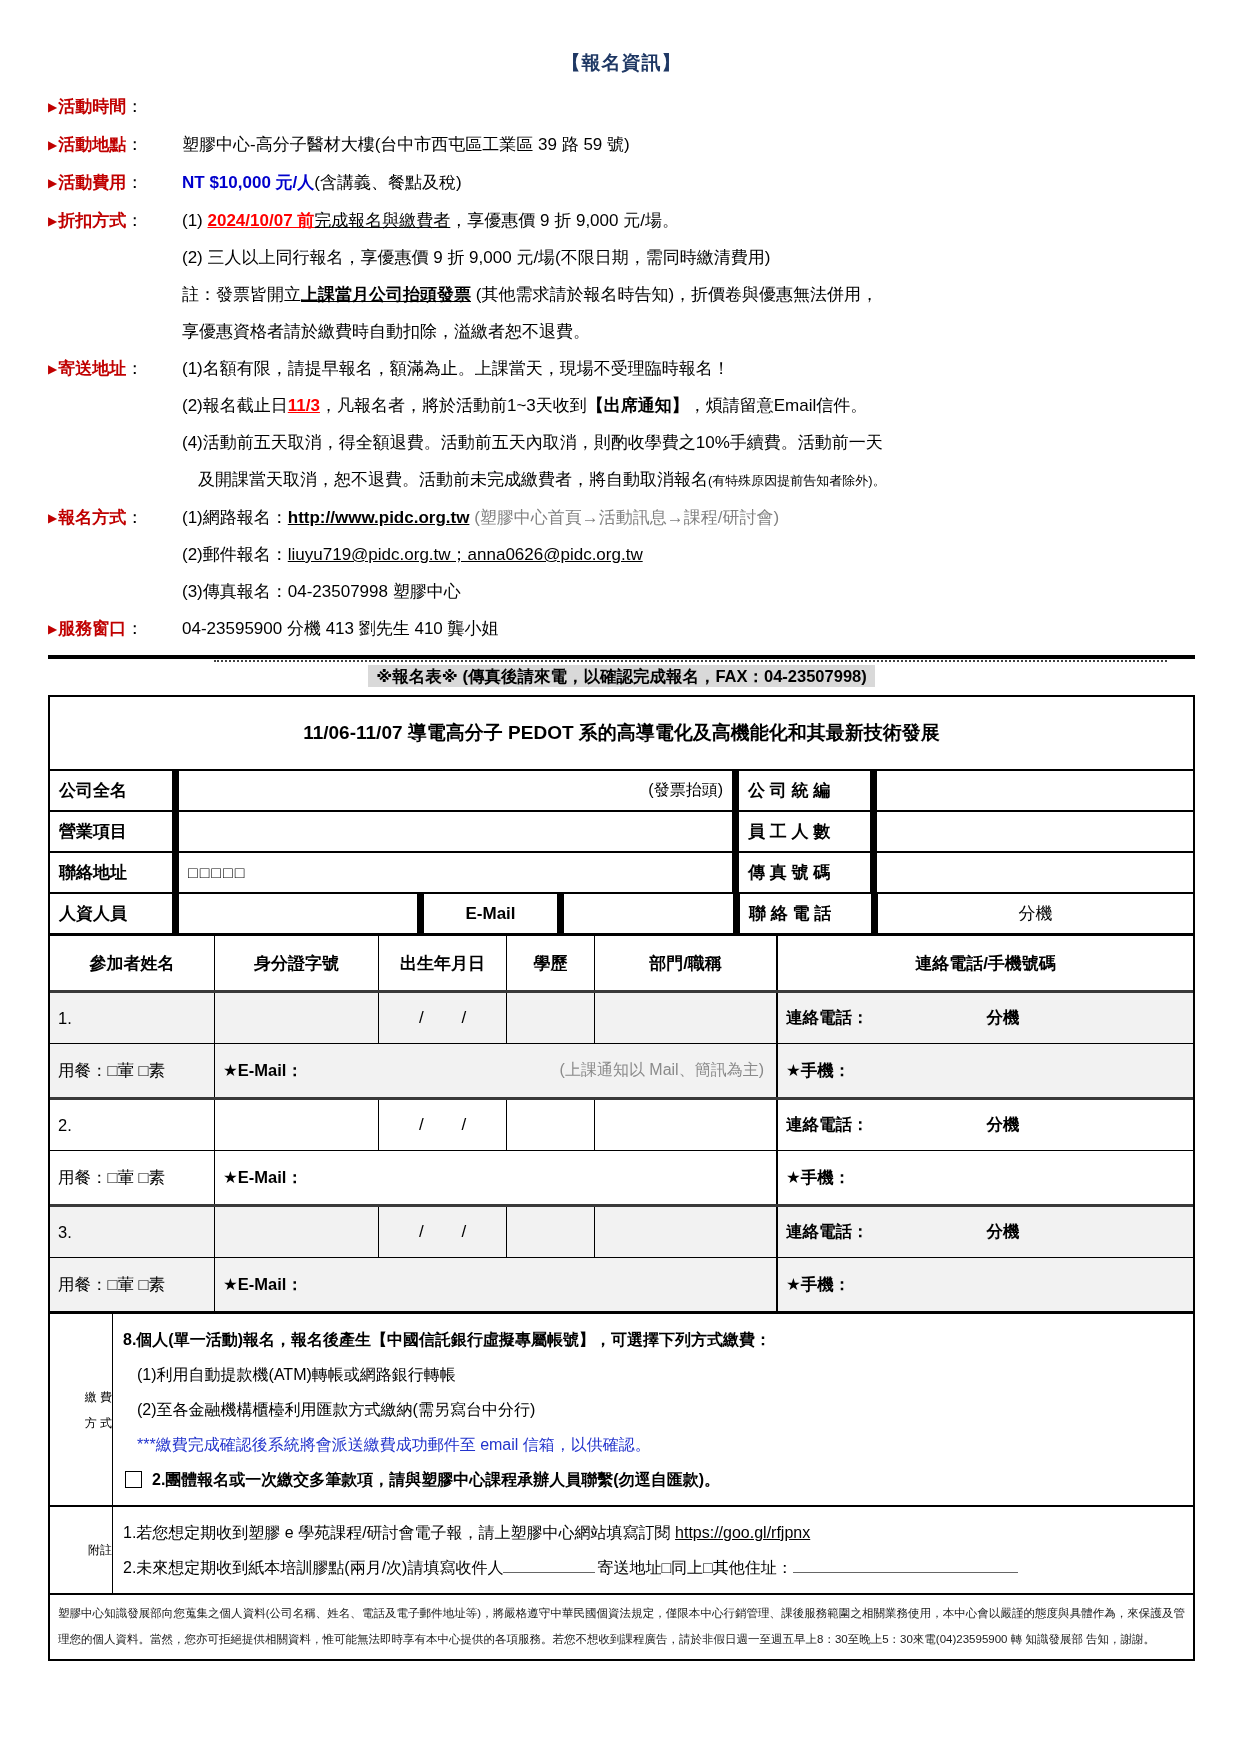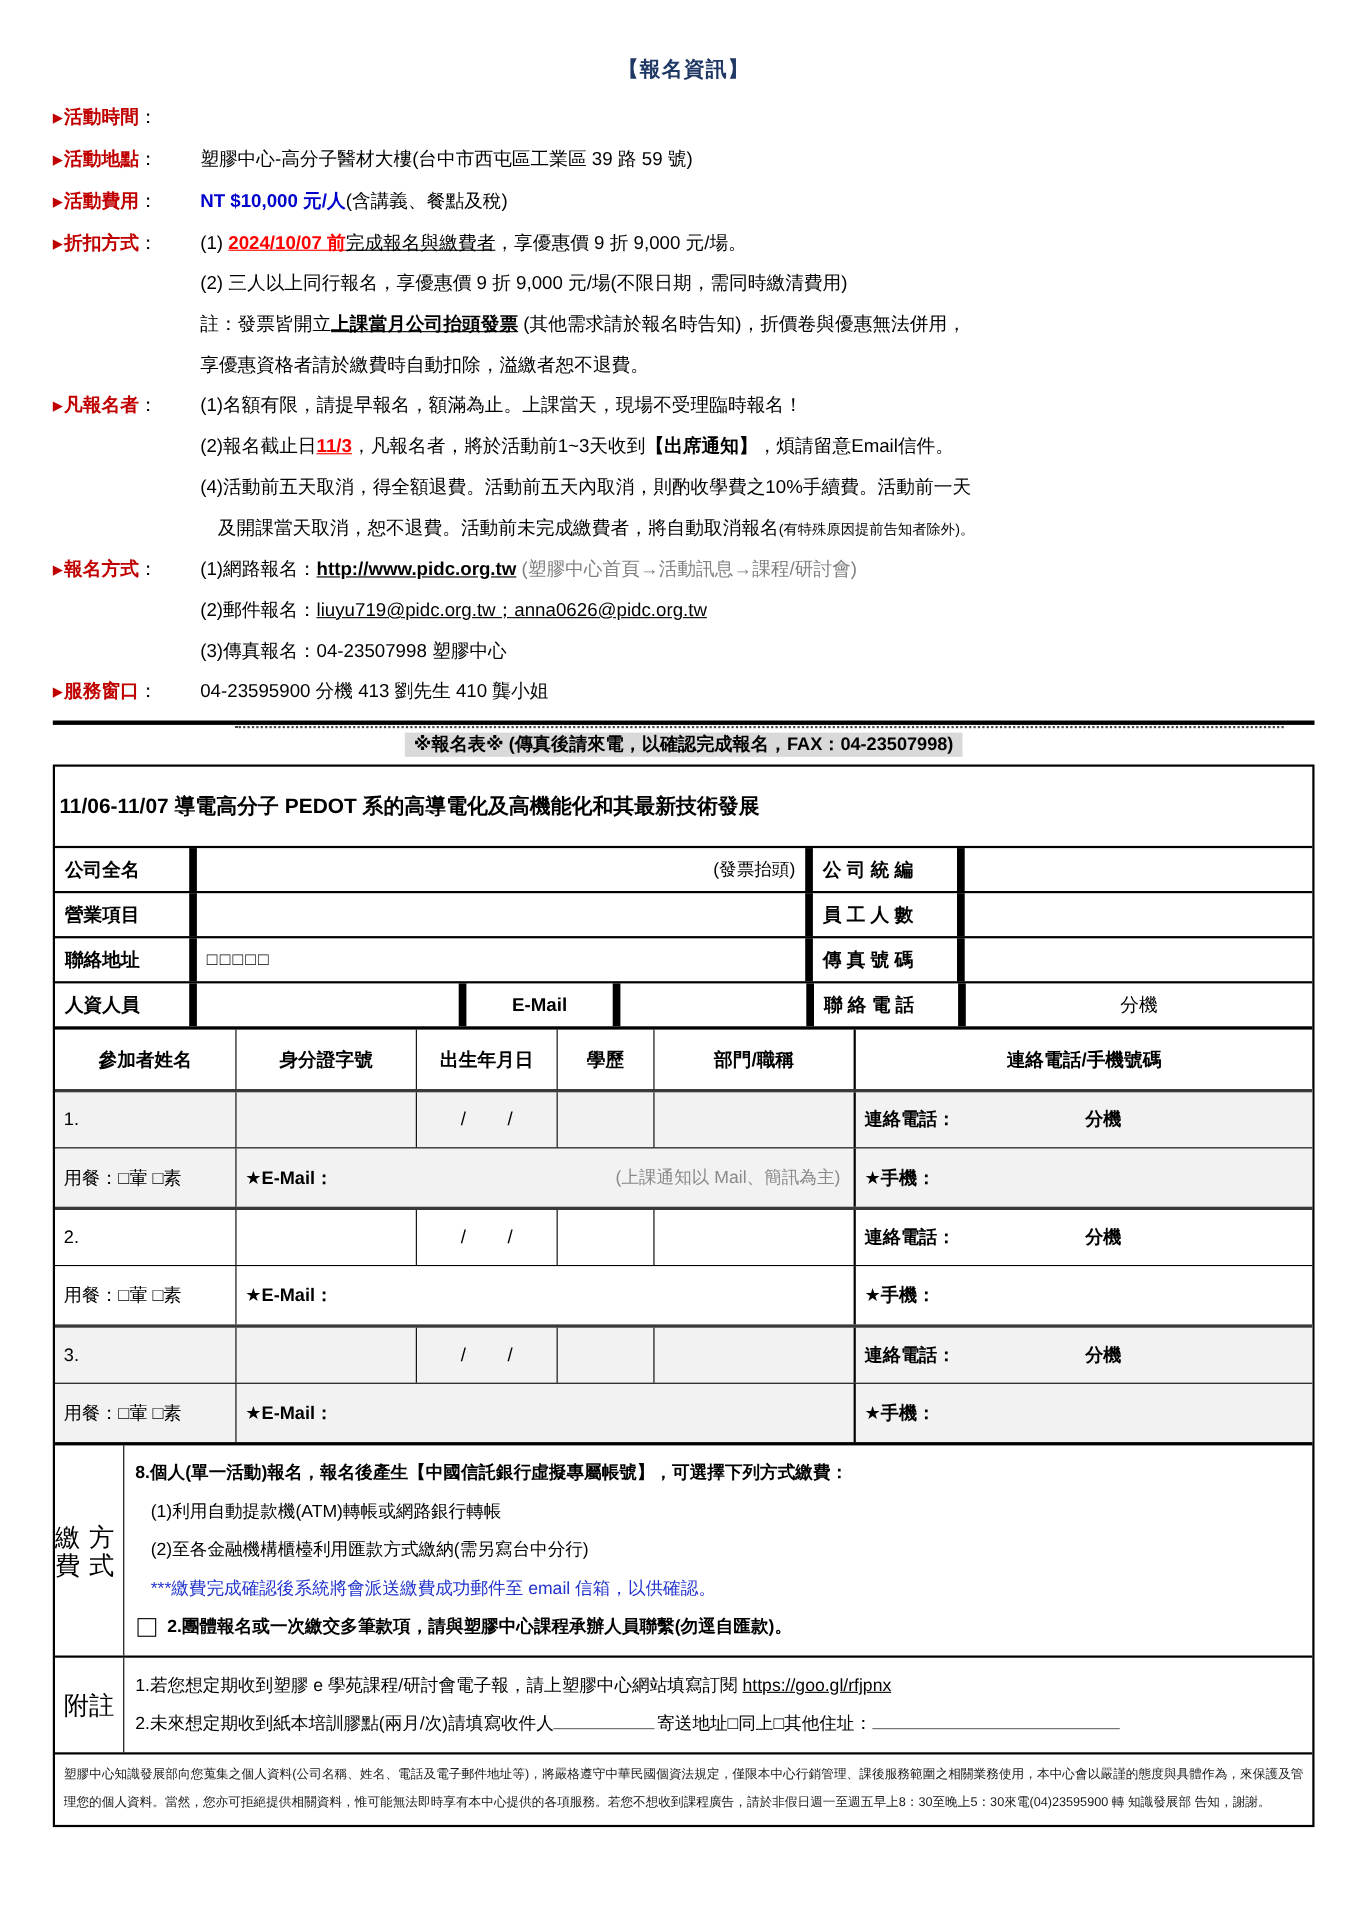--- a/index.html
+++ b/index.html
@@ -32,21 +32,21 @@
   
   .divider{border-top:4px solid #000;margin:7px 0 4px 0;}
   .divider .dots{border-top:2px dotted #444;margin:1px 28px 0 166px;height:0;}
 
   
   .banner{text-align:center;font-size:16.5px;font-weight:700;margin:4px 0 7px 0;}
   .banner span{background:var(--banner-gray,#D9D9D9);padding:2px 8px;}
 
   
   .form{border:2px solid #000;}
-  .f-title{font-weight:700;font-size:19px;padding:23px 4px;}
+  .f-title{text-align:center;font-weight:700;font-size:19px;padding:23px 4px;}
   .c-row{display:flex;border-top:2px solid #000;min-height:39px;font-size:17px;align-items:stretch;}
   .c-cell{border-left:7px solid #000000;display:flex;align-items:center;padding:0 9px;box-sizing:border-box;}
   .c-cell:first-child{border-left:none;}
   .lab{font-weight:700;justify-content:flex-start;}
   .w1{flex:0 0 122px;}
   .w2{flex:0 0 560px;}
   .w3{flex:0 0 138px;}
   .w4{flex:1;}
   .r4b{flex:0 0 245px;}
   .r4c{flex:0 0 140px;justify-content:center;text-align:center;}
@@ -76,21 +76,21 @@
   .ext{font-weight:700;margin-left:118px;}
   .meal{font-weight:400;white-space:nowrap;}
   .email-cell{flex:0 0 562px;border-left:1px solid #000;}
   .email-cell .elabel{font-weight:700;}
   .enote{margin-left:auto;color:#8a8a8a;font-size:16px;margin-right:4px;}
   .mobile-cell{flex:1;border-left:2px solid #000;font-weight:700;}
 
   
   .sec{display:flex;border-top:3px solid #000;align-items:stretch;}
   .sec.note-sec{border-top:2px solid #000;}
-  .sec-label{flex:0 0 62px;border-right:1px solid #000;display:flex;align-items:center;justify-content:center;font-size:23px;line-height:26px;}
+  .sec-label{flex:0 0 62px;border-right:1px solid #000;display:flex;flex-direction:column;align-items:flex-end;justify-content:center;font-size:12px;line-height:26px;}
   .sec-body{flex:1;padding:8px 12px 8px 10px;font-size:16px;}
   .pl{line-height:35px;}
   .pl.sub{padding-left:14px;}
   .blue{color:var(--note-blue,#2233CC);}
   .chk{display:flex;align-items:center;}
   .cbx{display:inline-block;width:15px;height:15px;border:1.5px solid #000;margin:0 10px 0 2px;flex:0 0 auto;}
   .blank{display:inline-block;border-bottom:1px solid #666;height:14px;}
   .b1{width:92px;margin-right:2px;}
   .b2{width:225px;}
 
@@ -124,21 +124,21 @@
       <span class="ilabel"><span class="bullet">▶</span><span>折扣方式</span><span class="colon">：</span></span>
       <div class="icontent">
         <div class="iline"><span>(1) </span><span class="red-ul">2024/10/07 前</span><span class="ul">完成報名與繳費者</span><span>，享優惠價 9 折 9,000 元/場。</span></div>
         <div class="iline">(2) 三人以上同行報名，享優惠價 9 折 9,000 元/場(不限日期，需同時繳清費用)</div>
         <div class="iline"><span>註：發票皆開立</span><span class="b-ul">上課當月公司抬頭發票</span><span> (其他需求請於報名時告知)，折價卷與優惠無法併用，</span></div>
         <div class="iline">享優惠資格者請於繳費時自動扣除，溢繳者恕不退費。</div>
       </div>
     </div>
 
     <div class="info-row">
-      <span class="ilabel"><span class="bullet">▶</span><span>凡報名者</span><span class="colon">：</span></span>
+      <span class="ilabel"><span class="bullet">▶</span><span>寄送地址</span><span class="colon">：</span></span>
       <div class="icontent">
         <div class="iline">(1)名額有限，請提早報名，額滿為止。上課當天，現場不受理臨時報名！</div>
         <div class="iline"><span>(2)報名截止日</span><span class="red-ul">11/3</span><span>，凡報名者，將於活動前1~3天收到</span><span class="bold">【出席通知】</span><span>，煩請留意Email信件。</span></div>
         <div class="iline">(4)活動前五天取消，得全額退費。活動前五天內取消，則酌收學費之10%手續費。活動前一天</div>
         <div class="iline indent1"><span>及開課當天取消，恕不退費。活動前未完成繳費者，將自動取消報名</span><span class="small-note">(有特殊原因提前告知者除外)。</span></div>
       </div>
     </div>
 
     <div class="info-row">
       <span class="ilabel"><span class="bullet">▶</span><span>報名方式</span><span class="colon">：</span></span>

